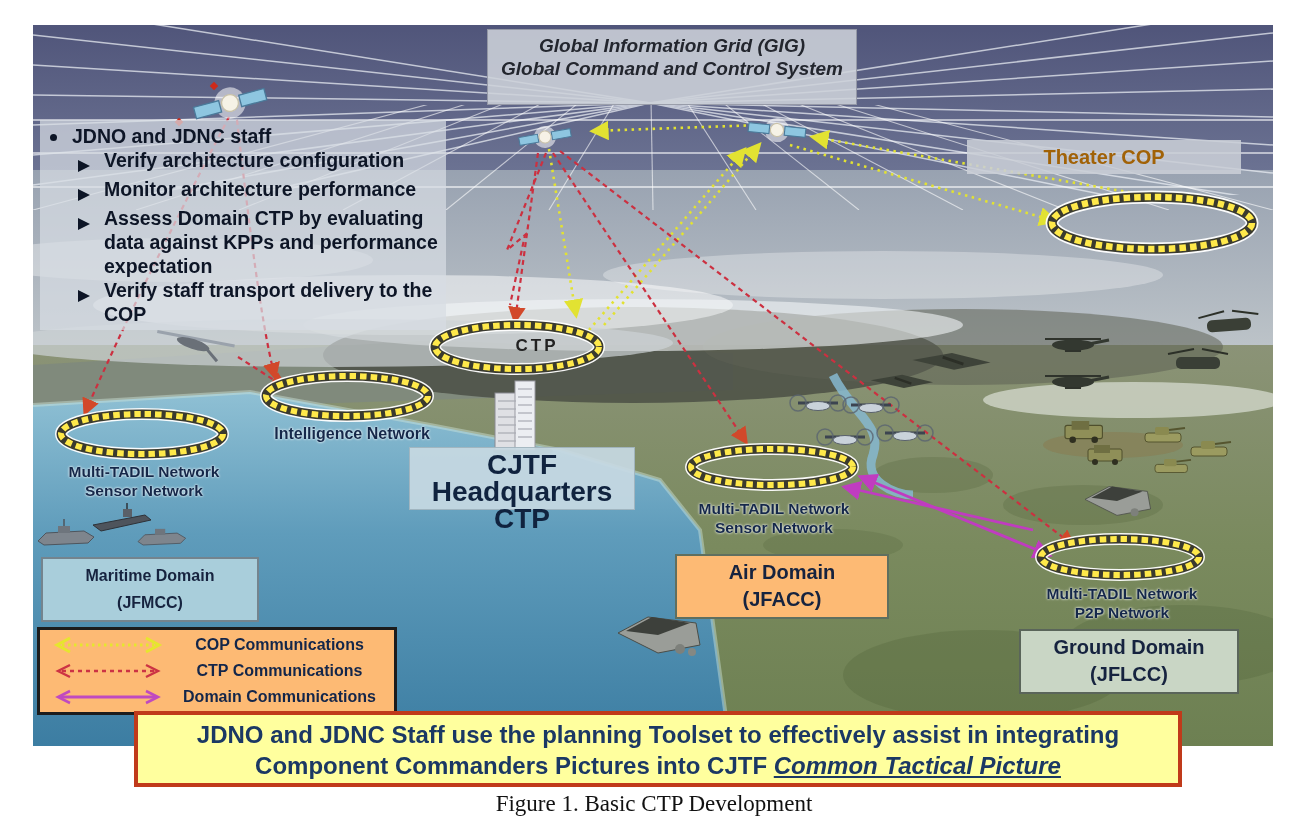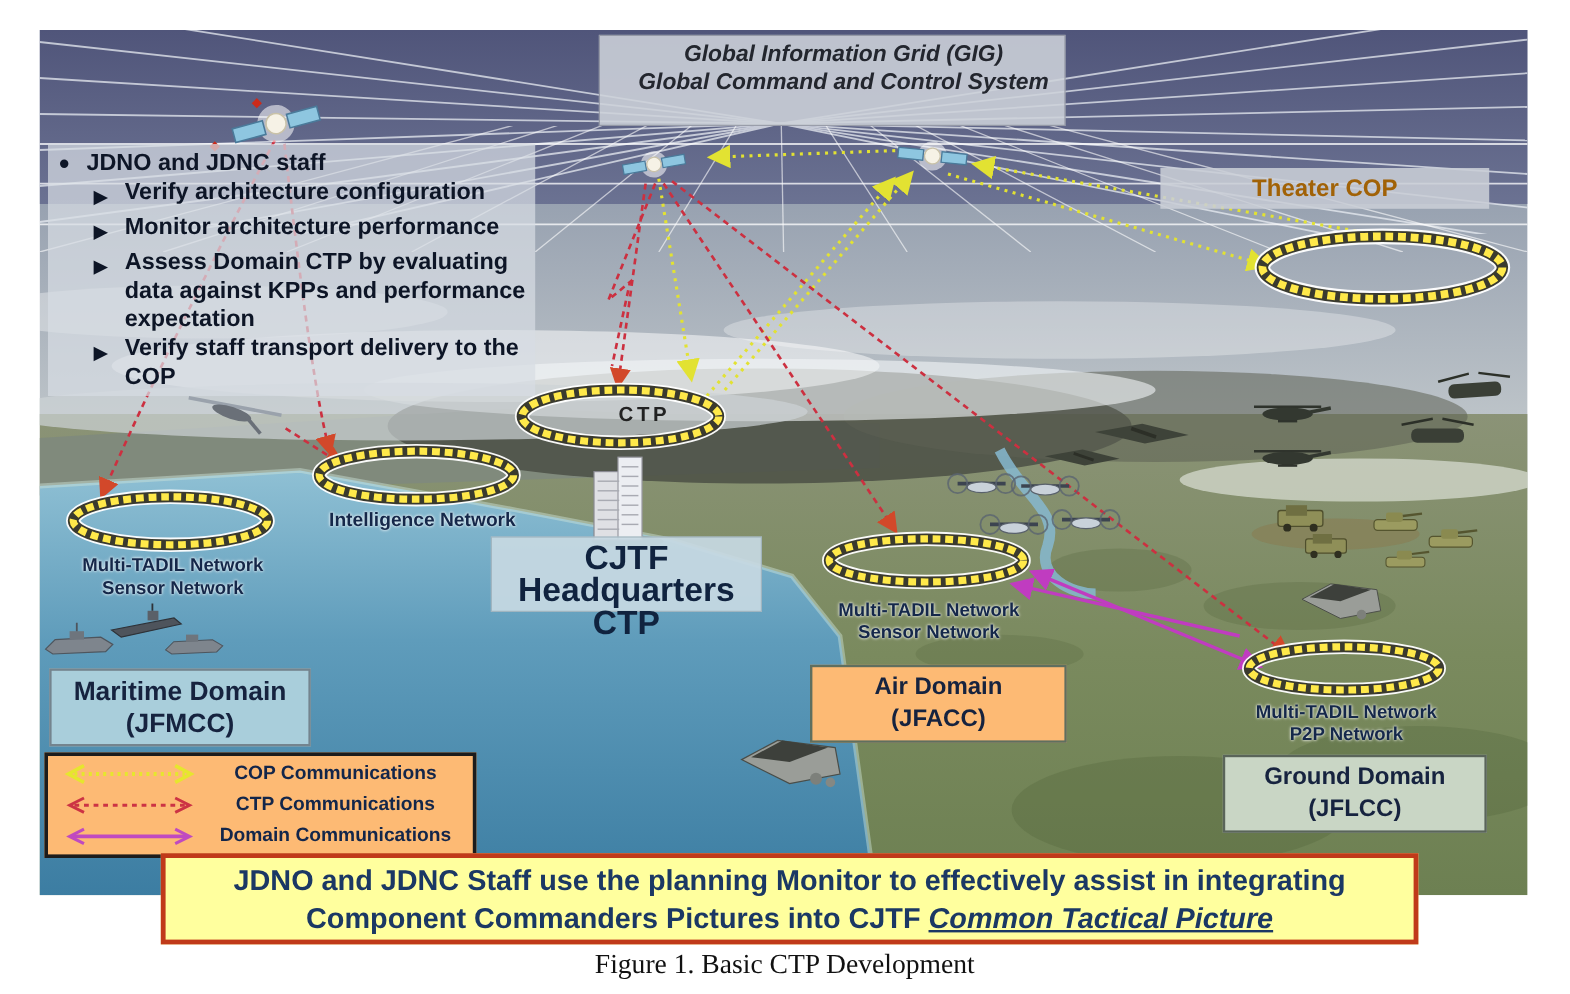--- a/index.html
+++ b/index.html
@@ -16,21 +16,21 @@
   .dot{width:22px;flex:0 0 22px;}
   .dot::before{content:"";display:inline-block;width:7px;height:7px;border-radius:50%;
                background:#0d1526;margin-bottom:2px;}
   .chev{width:26px;flex:0 0 26px;padding-top:5px;}
   .chev::before{content:"";display:inline-block;width:0;height:0;
                 border-left:12px solid #0d1526;border-top:6px solid transparent;
                 border-bottom:6px solid transparent;}
   .graylab{background:rgba(202,206,214,0.88);color:#a16207;font-size:20px;}
   .bluebox{background:rgba(198,216,226,0.93);border:1px solid rgba(130,150,160,0.5);
            font-size:28px;line-height:27px;color:#10233f;}
-  .maribox{background:#a9cedb;border:2px solid #74848e;font-size:22px;line-height:27px;}
+  .maribox{background:#a9cedb;border:2px solid #74848e;font-size:16px;line-height:27px;}
   .greenbox{background:#fdba74;border:2px solid #5f6f5f;font-size:20px;line-height:27px;margin-top:10px;}
   .greenbox2{background:#c9d6c5;border:2px solid #5a655a;font-size:20px;line-height:27px;}
   .ringlab{color:#15284a;font-weight:bold;font-size:15.5px;line-height:19px;text-align:center;
            text-shadow:0 0 3px rgba(255,255,255,0.8),0 0 2px rgba(255,255,255,0.8);}
   .legend{background:#fdba74;border:3px solid #1c1c1c;display:flex;flex-direction:column;
           justify-content:space-evenly;padding:2px 6px;}
   .legrow{display:flex;align-items:center;height:25px;}
   .legrow svg{flex:0 0 125px;}
   .leglab{flex:1;text-align:center;font-weight:bold;font-size:16px;color:#13264a;}
   .banner{background:#ffff9e;border:4px solid #c03a1a;color:#1b3864;font-weight:bold;
@@ -359,21 +359,21 @@
       <rect x="10" y="0" width="14" height="8" rx="2" fill="#8a8a50"></rect>
       <line x1="24" y1="3" x2="40" y2="1" stroke="#55552f" stroke-width="2"></line>
     </g>
     <g transform="translate(1122,434) scale(0.9)">
       <rect x="0" y="6" width="36" height="9" rx="3" fill="#9b9b60" stroke="#55552f"></rect>
       <rect x="10" y="0" width="14" height="8" rx="2" fill="#8a8a50"></rect>
       <line x1="24" y1="3" x2="40" y2="1" stroke="#55552f" stroke-width="2"></line>
     </g>
   </svg>
 
-  <div class="overlay panel gig" style="left:499px;top:29px;width:368px;height:70px;padding-left:19px;">
+  <div class="overlay panel gig" style="left:487px;top:29px;width:368px;height:70px;">
     <div>Global Information Grid (GIG)</div>
     <div>Global Command and Control System</div>
   </div>
 
   <div class="overlay staff" style="left:40px;top:120px;width:390px;">
     <div class="trow">
       <span class="dot"></span>
       <span>JDNO and JDNC staff</span>
     </div>
     <div class="brow">
@@ -456,19 +456,19 @@
       <svg width="125" height="18" viewBox="0 0 125 18">
         <line x1="14" y1="9" x2="110" y2="9" stroke="#c04ac0" stroke-width="3"></line>
         <polyline points="24,3 12,9 24,15" fill="none" stroke="#c04ac0" stroke-width="2.6"></polyline>
         <polyline points="100,3 112,9 100,15" fill="none" stroke="#c04ac0" stroke-width="2.6"></polyline>
       </svg>
       <span class="leglab">Domain Communications</span>
     </div>
   </div>
 
   <div class="overlay banner" style="left:134px;top:711px;width:1040px;height:64px;">
-    <div>JDNO and JDNC Staff use the planning Monitor to effectively assist in integrating</div>
+    <div>JDNO and JDNC Staff use the planning Toolset to effectively assist in integrating</div>
     <div><span>Component Commanders Pictures into CJTF </span><span class="emph">Common Tactical Picture</span></div>
   </div>
 
   <div class="overlay caption" style="left:0px;top:791px;width:1308px;">Figure 1.  Basic CTP Development</div>
 
 </div>
 
 </body></html>

